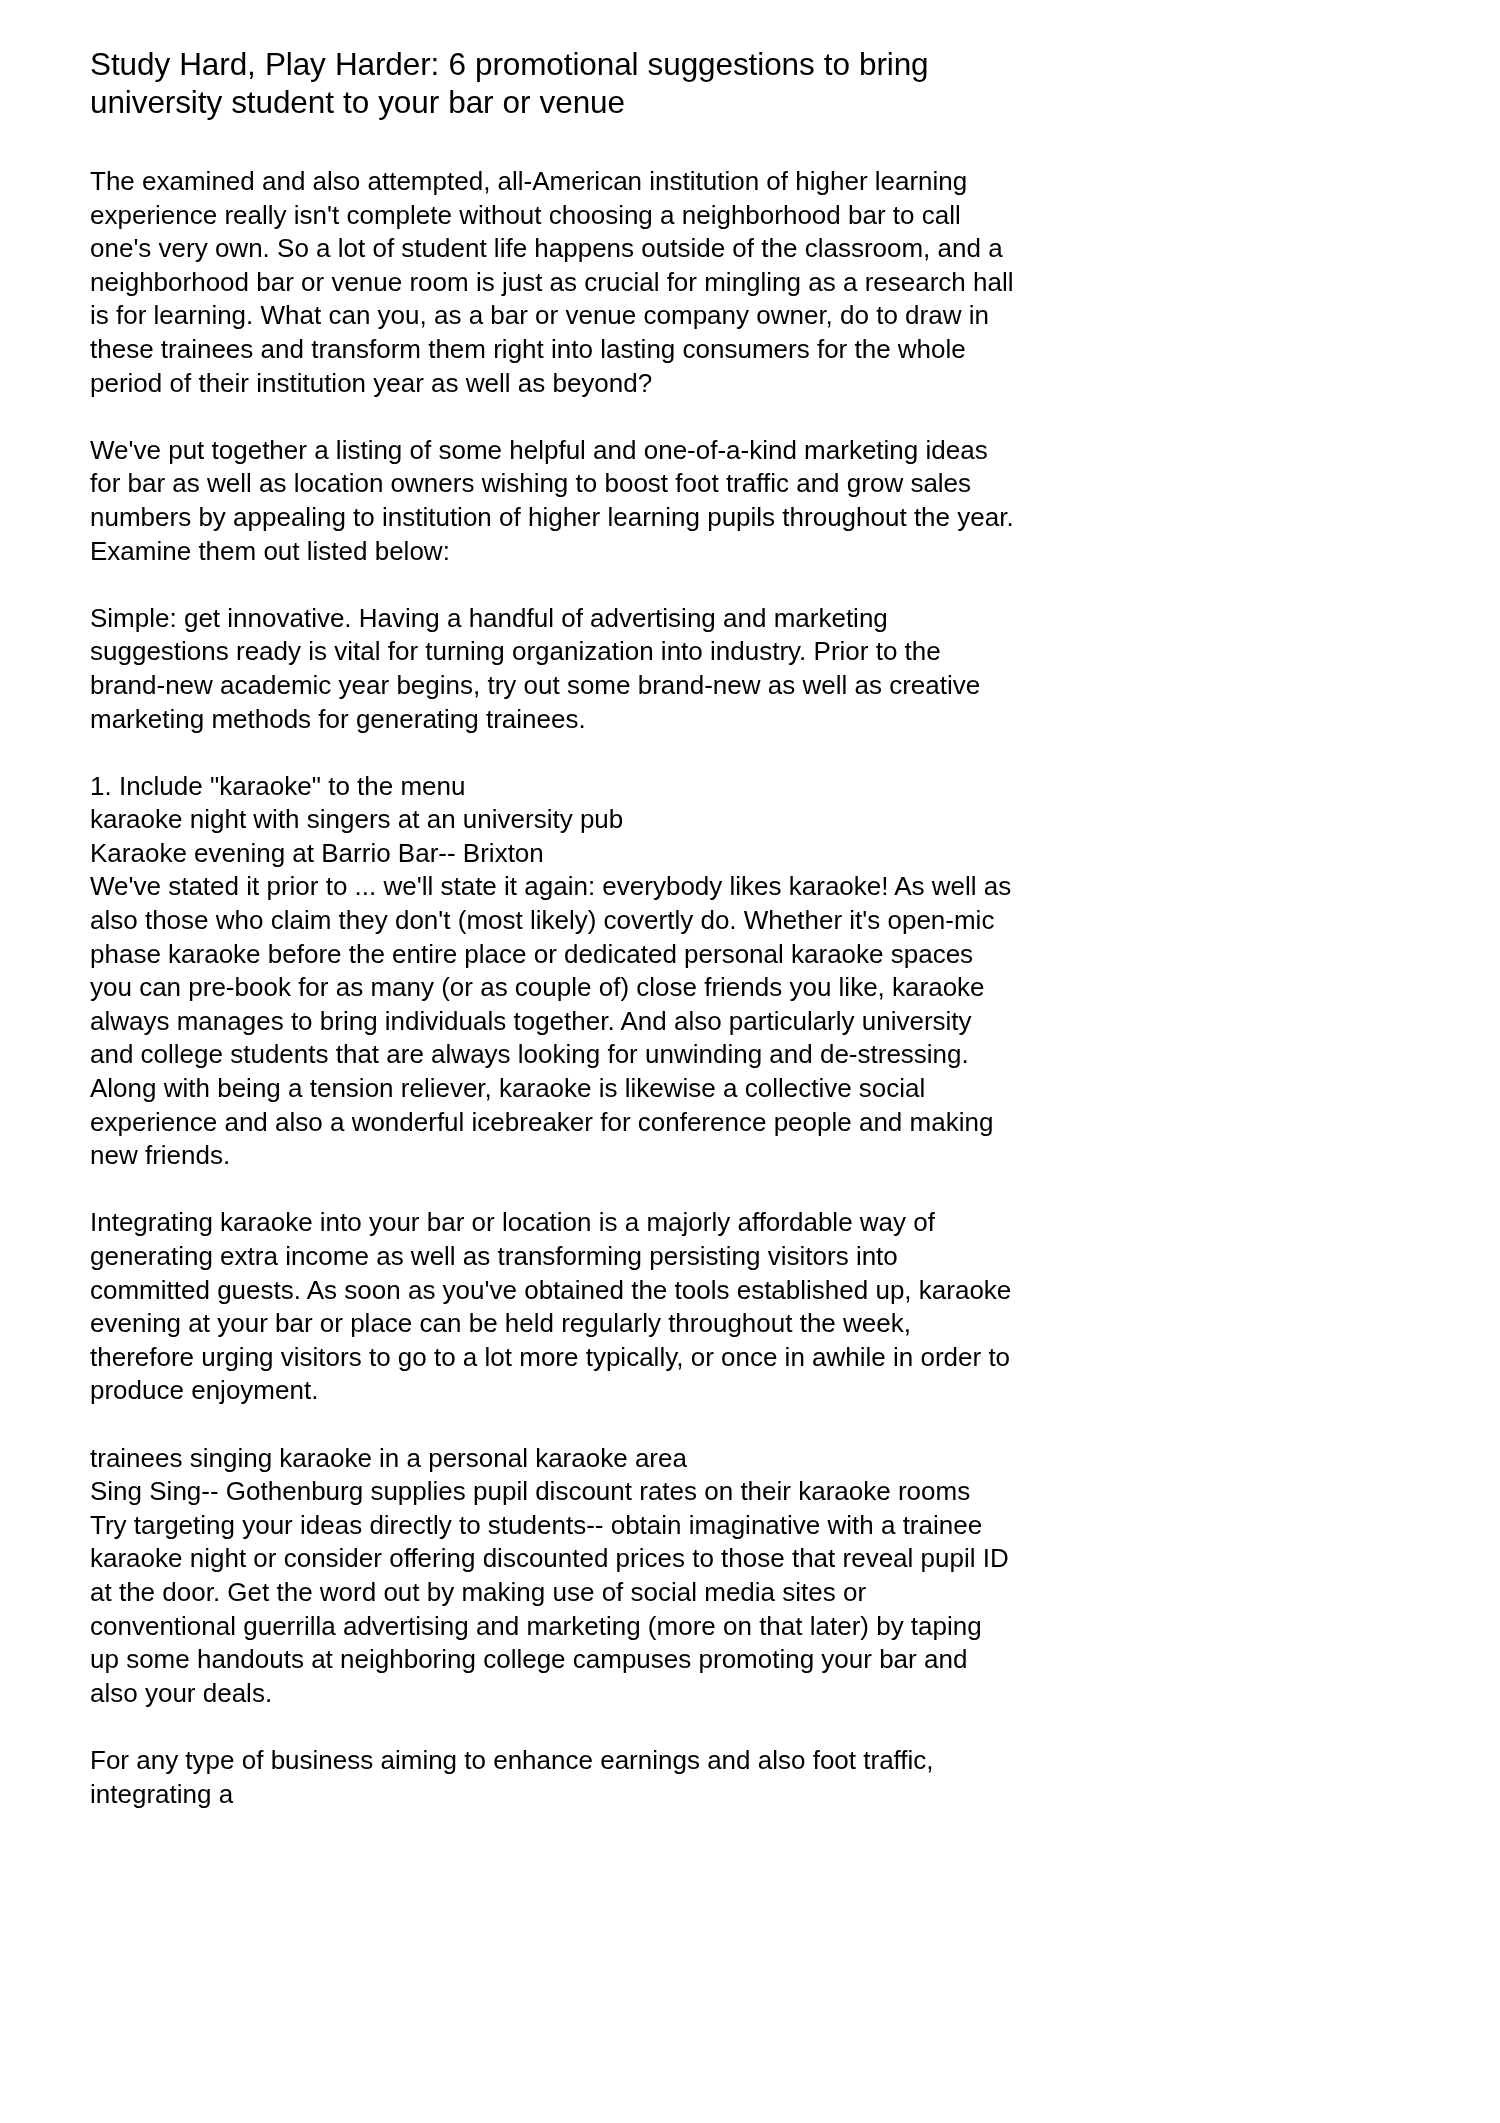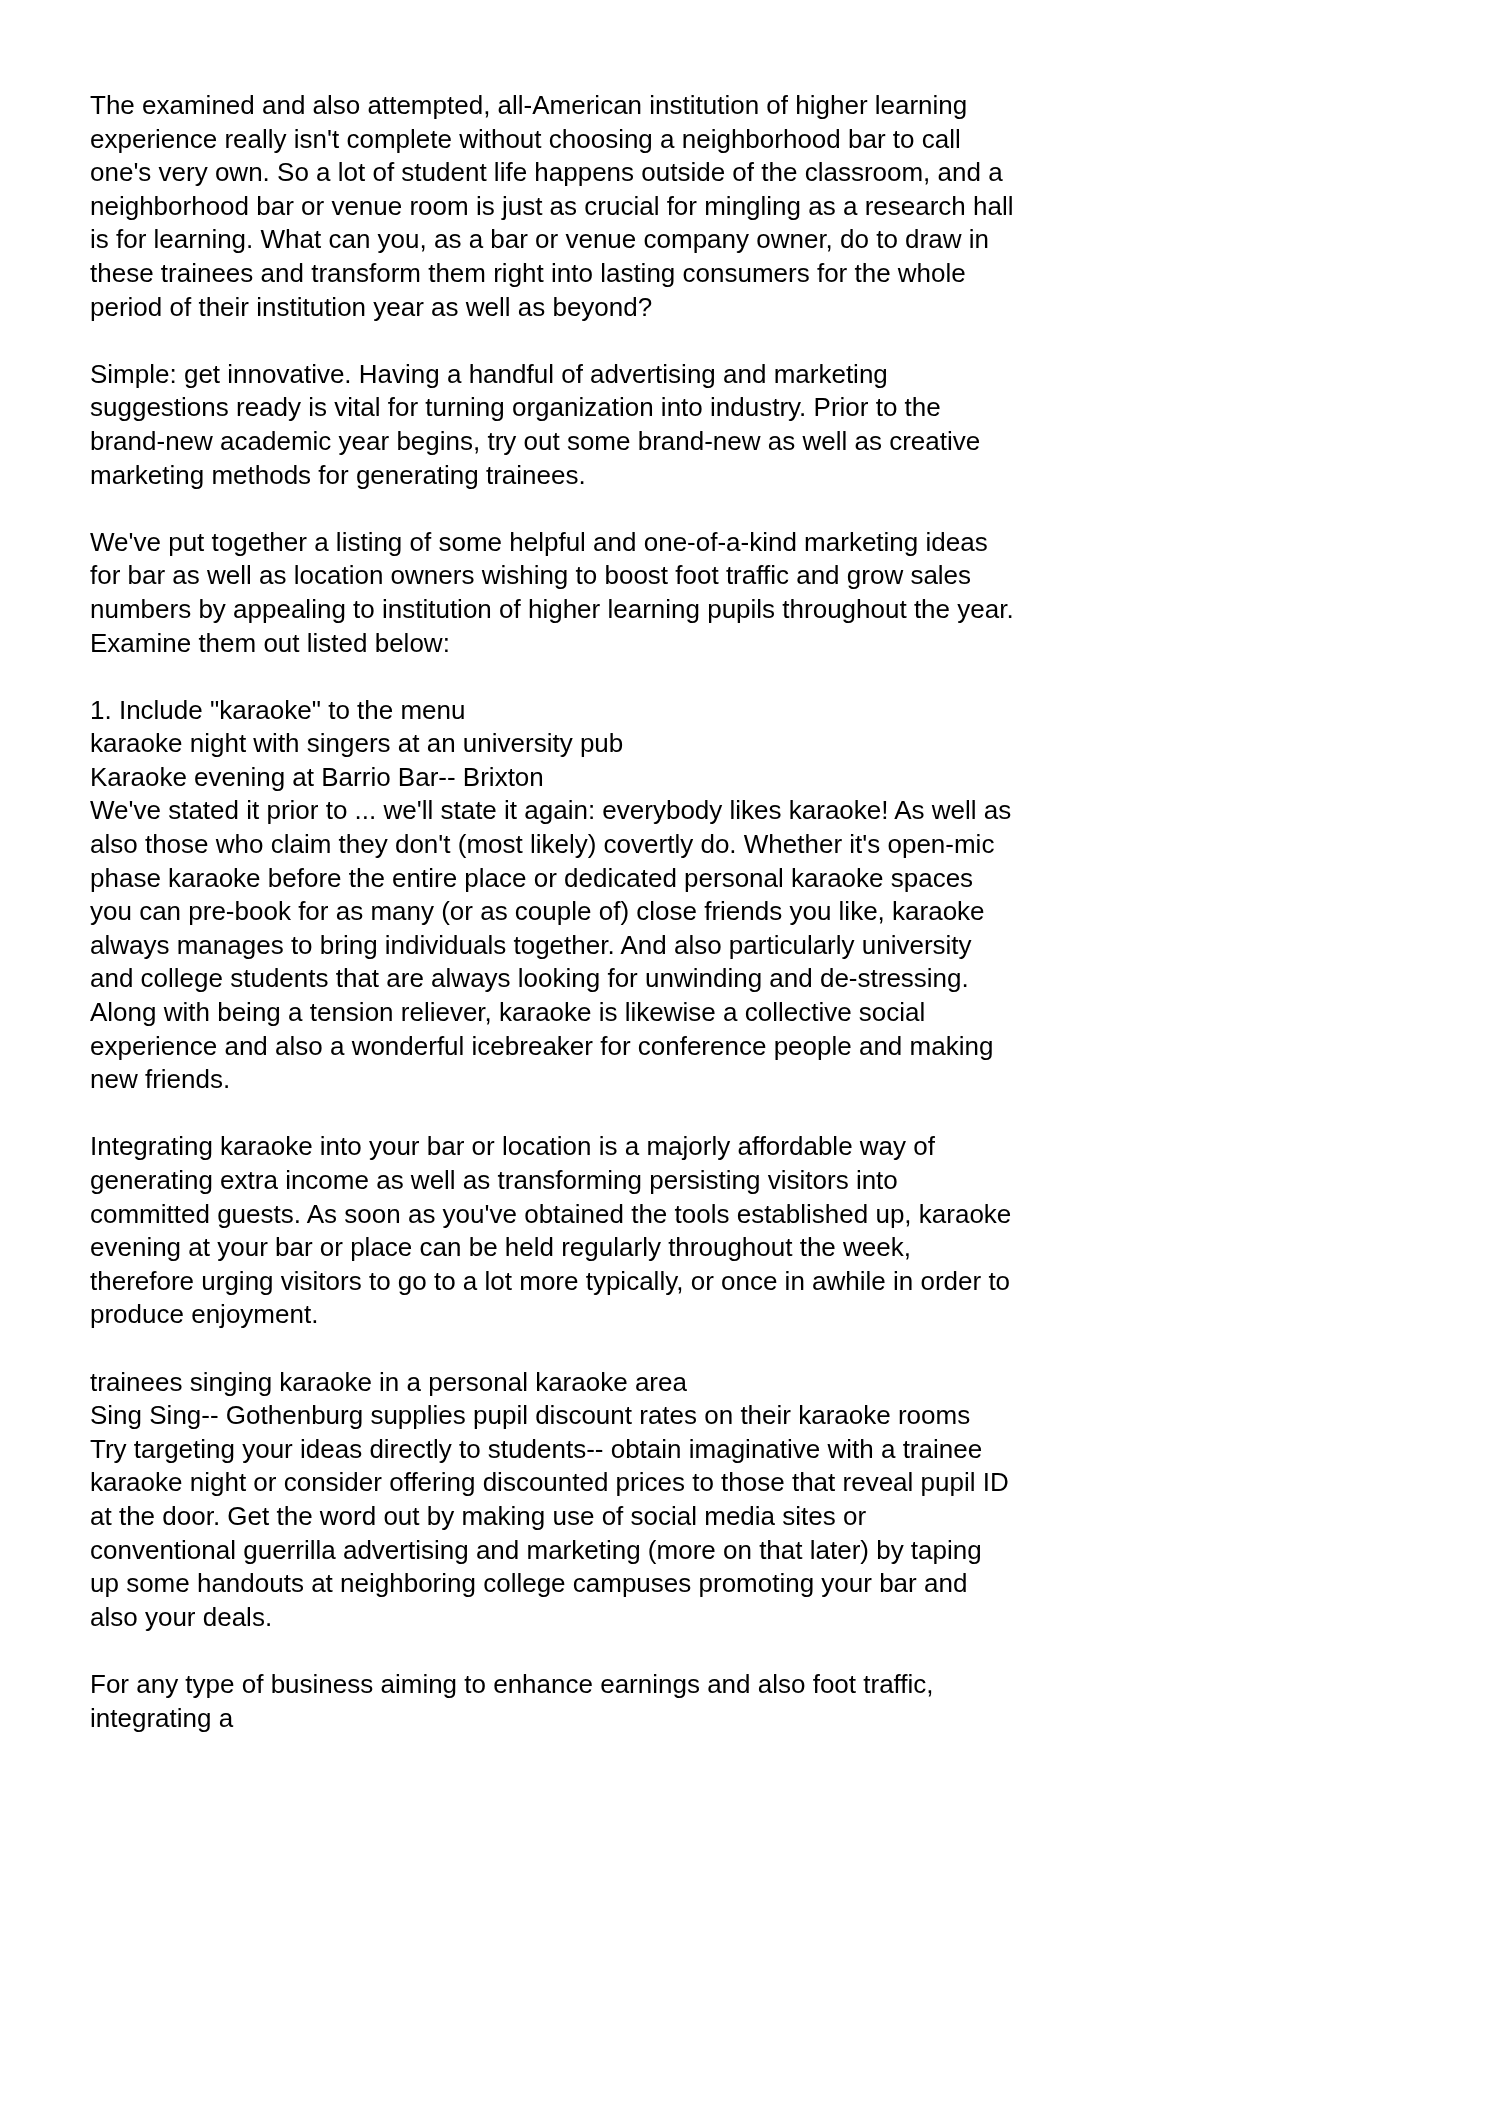--- a/index.html
+++ b/index.html
@@ -55,25 +55,26 @@
   p.para:last-child {
     margin-bottom: 8px;
   }
 </style>
 </head>
 <body>
 
 <div class="page">
   <div class="content">
 
+    <h1 class="doc-title">Study Hard, Play Harder: 6 promotional suggestions to bring university student to your bar or venue</h1>
 
     <div class="body-block">
       <p class="para">The examined and also attempted, all-American institution of higher learning experience really isn't complete without choosing a neighborhood bar to call one's very own. So a lot of student life happens outside of the classroom, and a neighborhood bar or venue room is just as crucial for mingling as a research hall is for learning. What can you, as a bar or venue company owner, do to draw in these trainees and transform them right into lasting consumers for the whole period of their institution year as well as beyond?</p>
+      <p class="para">We've put together a listing of some helpful and one-of-a-kind marketing ideas for bar as well as location owners wishing to boost foot traffic and grow sales numbers by appealing to institution of higher learning pupils throughout the year. Examine them out listed below:</p>
       <p class="para">Simple: get innovative. Having a handful of advertising and marketing suggestions ready is vital for turning organization into industry. Prior to the brand-new academic year begins, try out some brand-new as well as creative marketing methods for generating trainees.</p>
-      <p class="para">We've put together a listing of some helpful and one-of-a-kind marketing ideas for bar as well as location owners wishing to boost foot traffic and grow sales numbers by appealing to institution of higher learning pupils throughout the year. Examine them out listed below:</p>
       <p class="para">1. Include "karaoke" to the menu
 karaoke night with singers at an university pub
 Karaoke evening at Barrio Bar-- Brixton
 We've stated it prior to ... we'll state it again: everybody likes karaoke! As well as also those who claim they don't (most likely) covertly do. Whether it's open-mic phase karaoke before the entire place or dedicated personal karaoke spaces you can pre-book for as many (or as couple of) close friends you like, karaoke always manages to bring individuals together. And also particularly university and college students that are always looking for unwinding and de-stressing. Along with being a tension reliever, karaoke is likewise a collective social experience and also a wonderful icebreaker for conference people and making new friends.</p>
       <p class="para">Integrating karaoke into your bar or location is a majorly affordable way of generating extra income as well as transforming persisting visitors into committed guests. As soon as you've obtained the tools established up, karaoke evening at your bar or place can be held regularly throughout the week, therefore urging visitors to go to a lot more typically, or once in awhile in order to produce enjoyment.</p>
       <p class="para">trainees singing karaoke in a personal karaoke area
 Sing Sing-- Gothenburg supplies pupil discount rates on their karaoke rooms
 Try targeting your ideas directly to students-- obtain imaginative with a trainee karaoke night or consider offering discounted prices to those that reveal pupil ID at the door. Get the word out by making use of social media sites or conventional guerrilla advertising and marketing (more on that later) by taping up some handouts at neighboring college campuses promoting your bar and also your deals.</p>
       <p class="para">For any type of business aiming to enhance earnings and also foot traffic, integrating a</p>
     </div>

